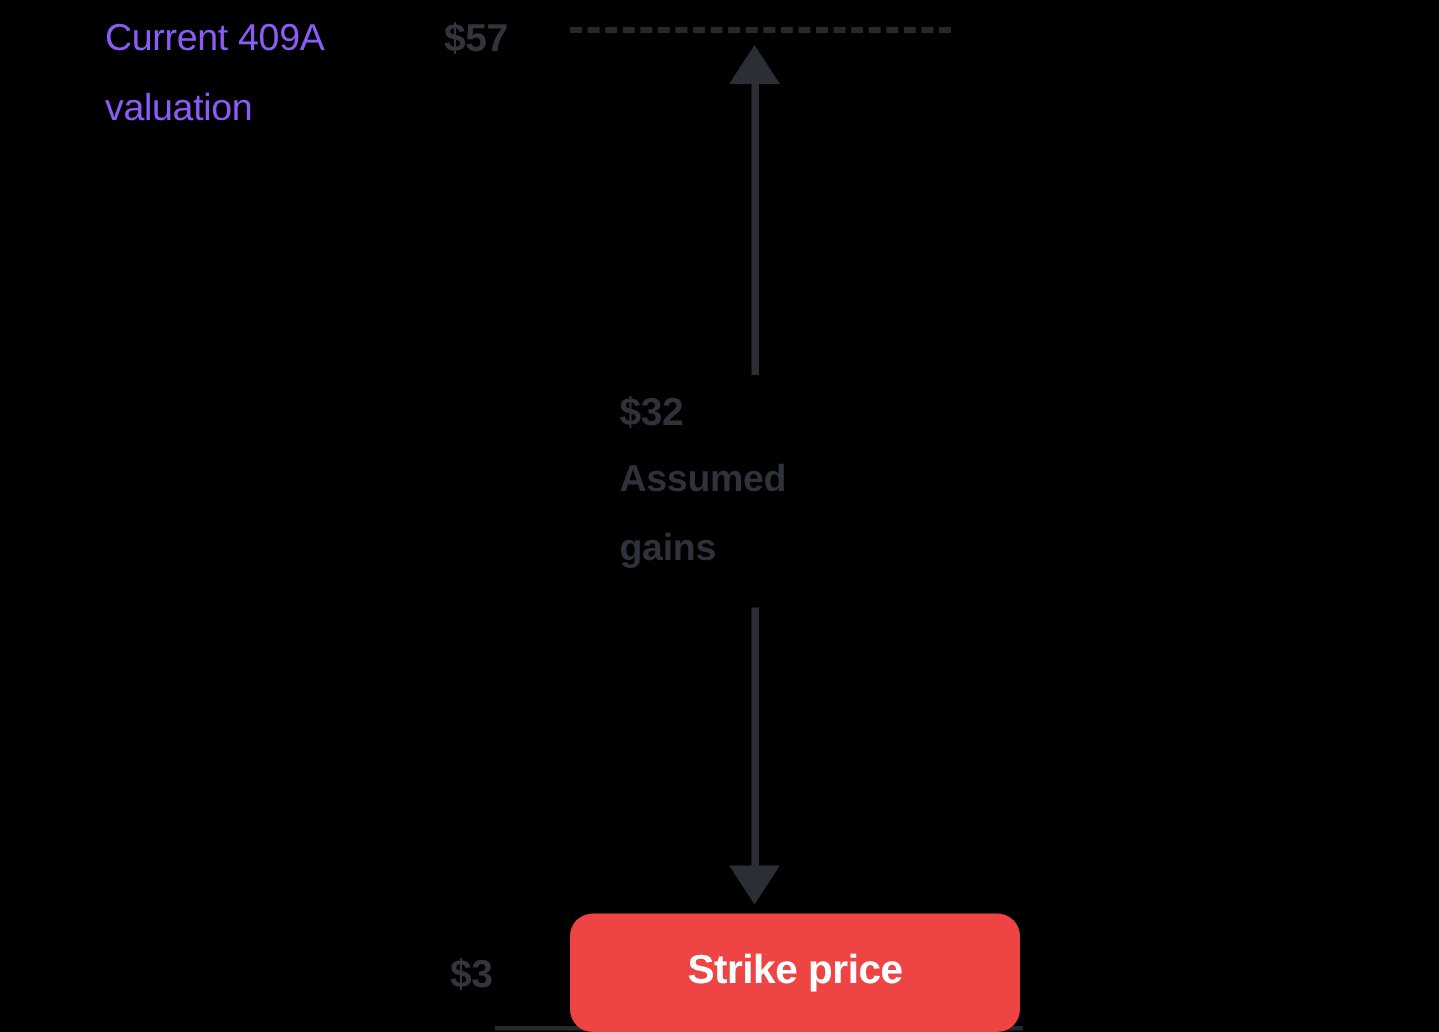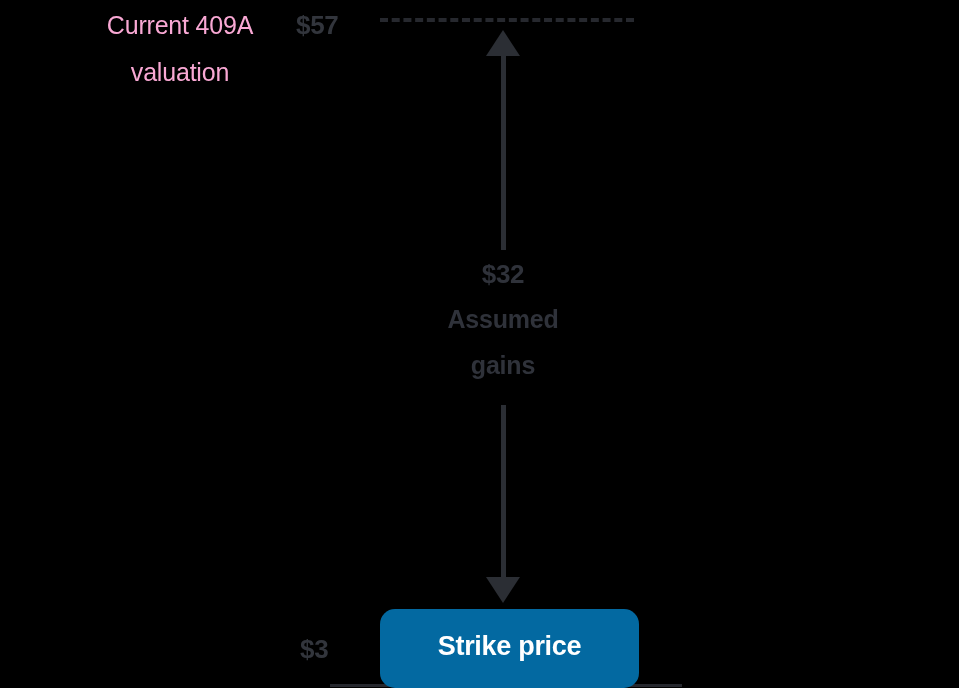--- a/index.html
+++ b/index.html
@@ -19,24 +19,23 @@
     background: #000000;
     overflow: hidden;
   }
 
   
   .top-label {
     position: absolute;
     left: 70px;
     top: 2px;
     width: 220px;
-    text-align: center;
     font-size: 25px;
     line-height: 47px;
-    color: #f9a8d4;
+    color: #8b5cf6;
     letter-spacing: -0.2px;
     font-weight: 400;
     white-space: normal;
   }
   .top-value {
     position: absolute;
     left: 296px;
     top: 2px;
     width: 76px;
     text-align: left;
@@ -81,21 +80,20 @@
     top: 577px;
     border-top: 26px solid #2b2e34;
   }
 
   
   .mid-annotation {
     position: absolute;
     left: 413px;
     top: 252px;
     width: 180px;
-    text-align: center;
     color: #2f323a;
   }
   .mid-annotation .amount {
     display: block;
     font-size: 26px;
     line-height: 44px;
     font-weight: 700;
     letter-spacing: -0.3px;
   }
   .mid-annotation .caption {
@@ -124,23 +122,23 @@
     left: 330px;
     top: 684px;
     width: 352px;
     height: 3px;
     background: #26282e;
   }
   .strike-pill {
     position: absolute;
     left: 380px;
     top: 609px;
-    width: 259px;
+    width: 300px;
     height: 79px;
-    background: #0369a1;
+    background: #ef4444;
     border-radius: 15px;
     box-sizing: border-box;
   }
   .strike-pill .pill-label {
     position: absolute;
     left: 0;
     top: 20px;
     width: 100%;
     text-align: center;
     font-size: 27px;

